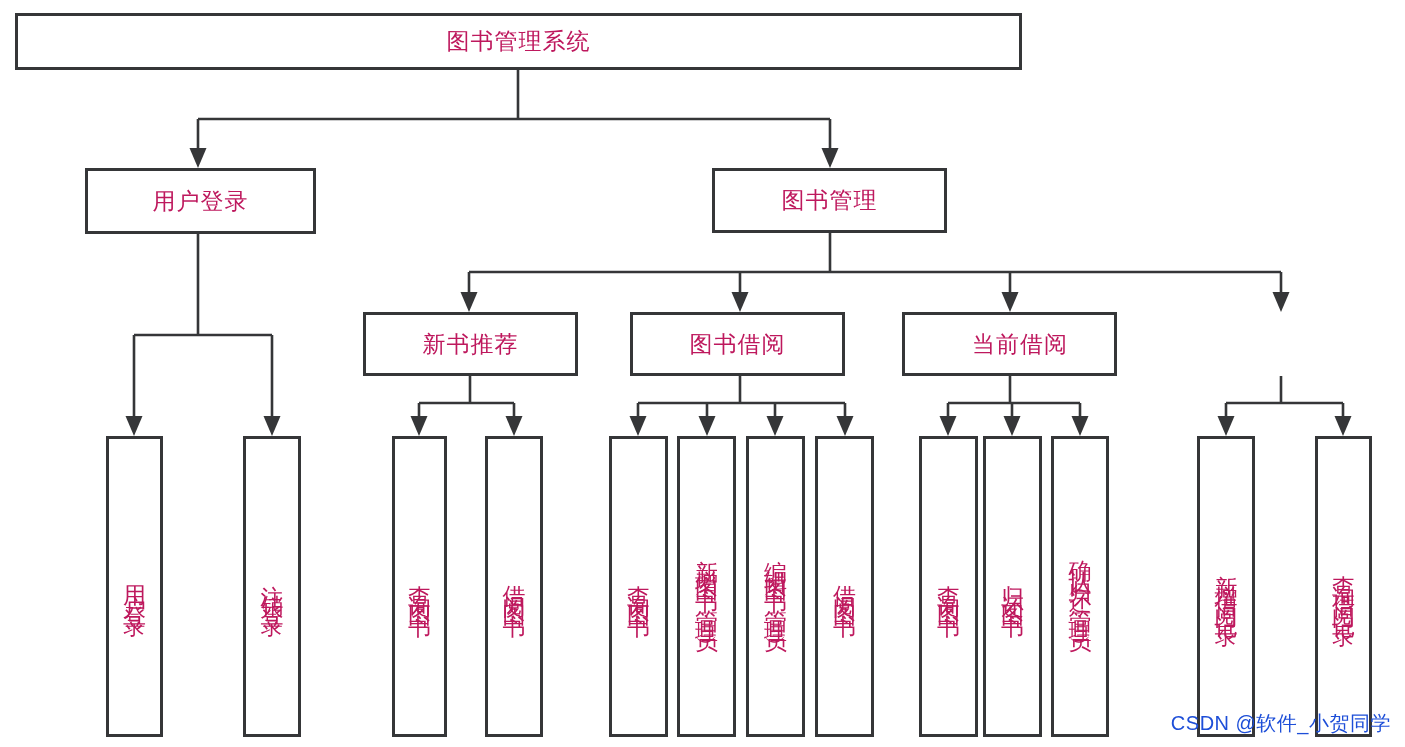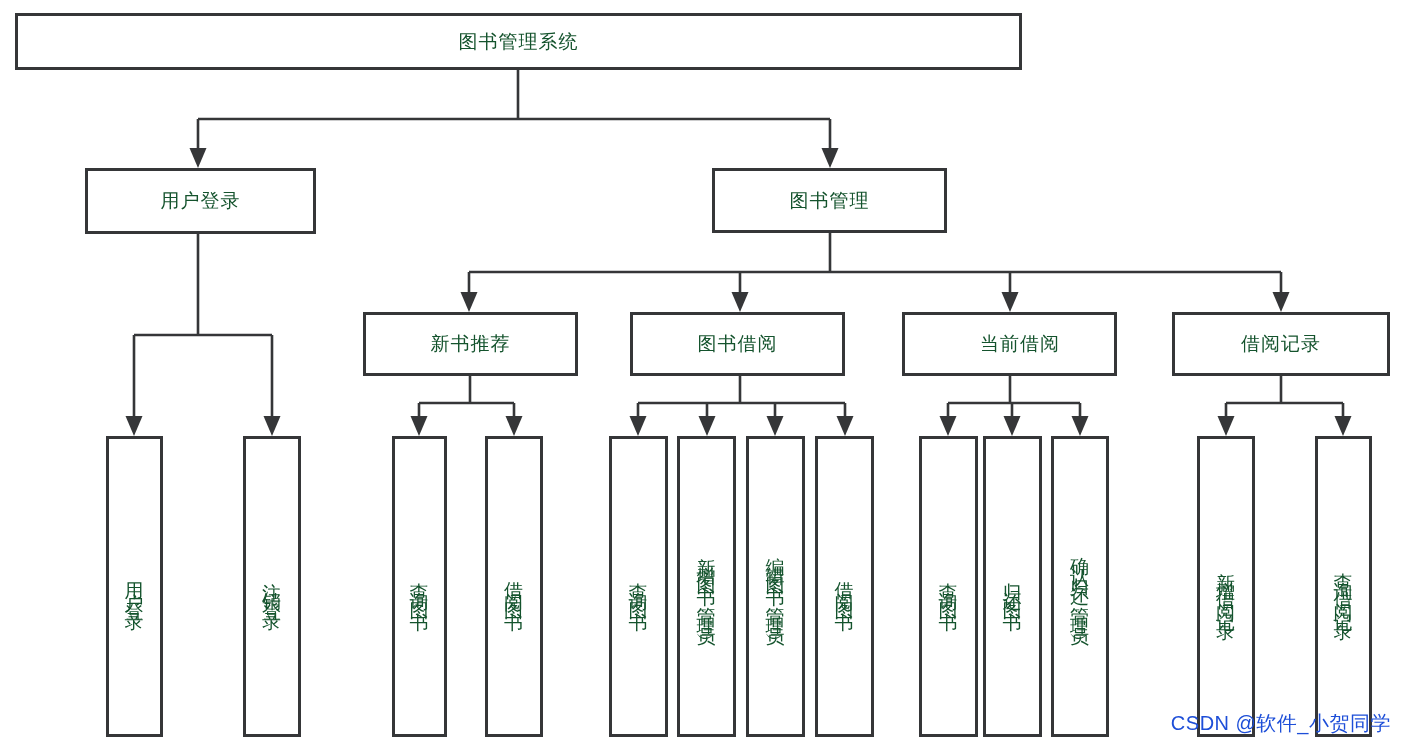--- a/index.html
+++ b/index.html
@@ -12,22 +12,22 @@
   }
   #connectors{position:absolute;left:0;top:0;width:1405px;height:747px;}
   .node{
     position:absolute;
     box-sizing:border-box;
     border:3px solid #353638;
     background:#ffffff;
     display:flex;
     align-items:center;
     justify-content:center;
-    color:#14532d;
-    font-size:19px;
+    color:#be185d;
+    font-size:23px;
     letter-spacing:1px;
     text-align:right;
     z-index:2;
   }
   .node.v{
     writing-mode:vertical-rl;
     text-orientation:mixed;
     letter-spacing:10px;
     line-height:1;
     padding:4px 0;
@@ -109,21 +109,20 @@
   </svg>
 
   <div class="node h" id="n-root">图书管理系统</div>
 
   <div class="node h" id="n-a">用户登录</div>
   <div class="node h" id="n-b1">新书推荐</div>
 
   <div class="node h" id="n-b">图书管理</div>
   <div class="node h" id="n-b2">图书借阅</div>
   <div class="node h" id="n-b3">当前借阅</div>
-  <div class="node h" id="n-b4">借阅记录</div>
 
   <div class="node v leaf" id="n-a-l1">用户登录</div>
   <div class="node v leaf" id="n-a-l2">注销登录</div>
 
   <div class="node v leaf" id="n-b1-l1">查询图书</div>
   <div class="node v leaf" id="n-b1-l2">借阅图书</div>
 
   <div class="node v leaf" id="n-b2-l1">查询图书</div>
   <div class="node v leaf" id="n-b2-l2">新增图书（管理员）</div>
   <div class="node v leaf" id="n-b2-l3">编辑图书（管理员）</div>

